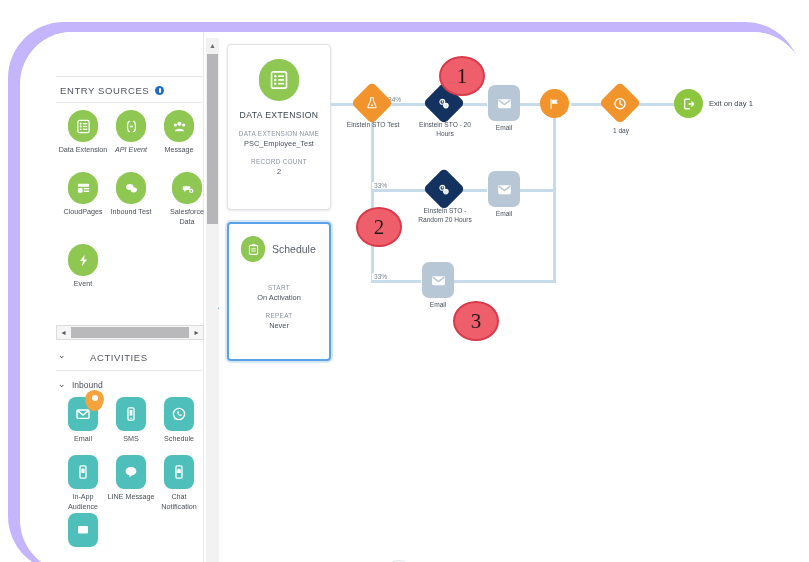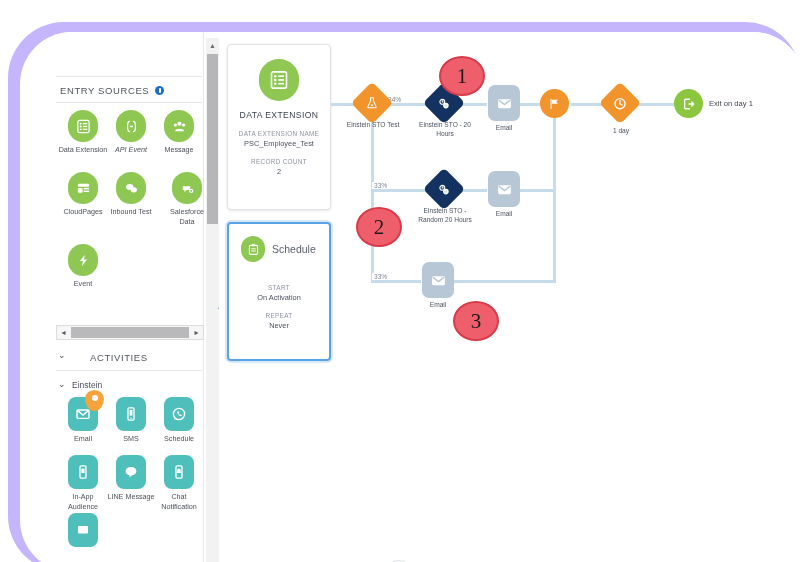--- a/index.html
+++ b/index.html
@@ -390,21 +390,21 @@
       <div class="arrow">◂</div>
       <div class="thumb"></div>
       <div class="arrow">▸</div>
     </div>
 
     <div class="collapse-arrow" style="top:318px;">⌄</div>
     <div class="section-head" style="top:320px; left:38px;margin-left:16px;">ACTIVITIES</div>
     <div class="hr-line" style="top:338px;"></div>
 
     <div class="collapse-arrow" style="top:347px;">⌄</div>
-    <div class="sub-head" style="top:348px;">Einstein</div>
+    <div class="sub-head" style="top:348px;">Inbound</div>
 
     <div class="pal-grid">
 
       <div class="pal-item" style="left:4px; top:365px;">
         <div class="ico-round-rect">
           <svg width="16" height="16" viewBox="0 0 16 16">
                 <rect x="2" y="4" width="12" height="8.4" rx="1" fill="none" stroke="#fff" stroke-width="1.4"></rect>
                 <path d="M2.6 4.6 L8 9 L13.4 4.6" fill="none" stroke="#fff" stroke-width="1.4"></path>
               </svg>
           <div class="badge-pin"></div>

